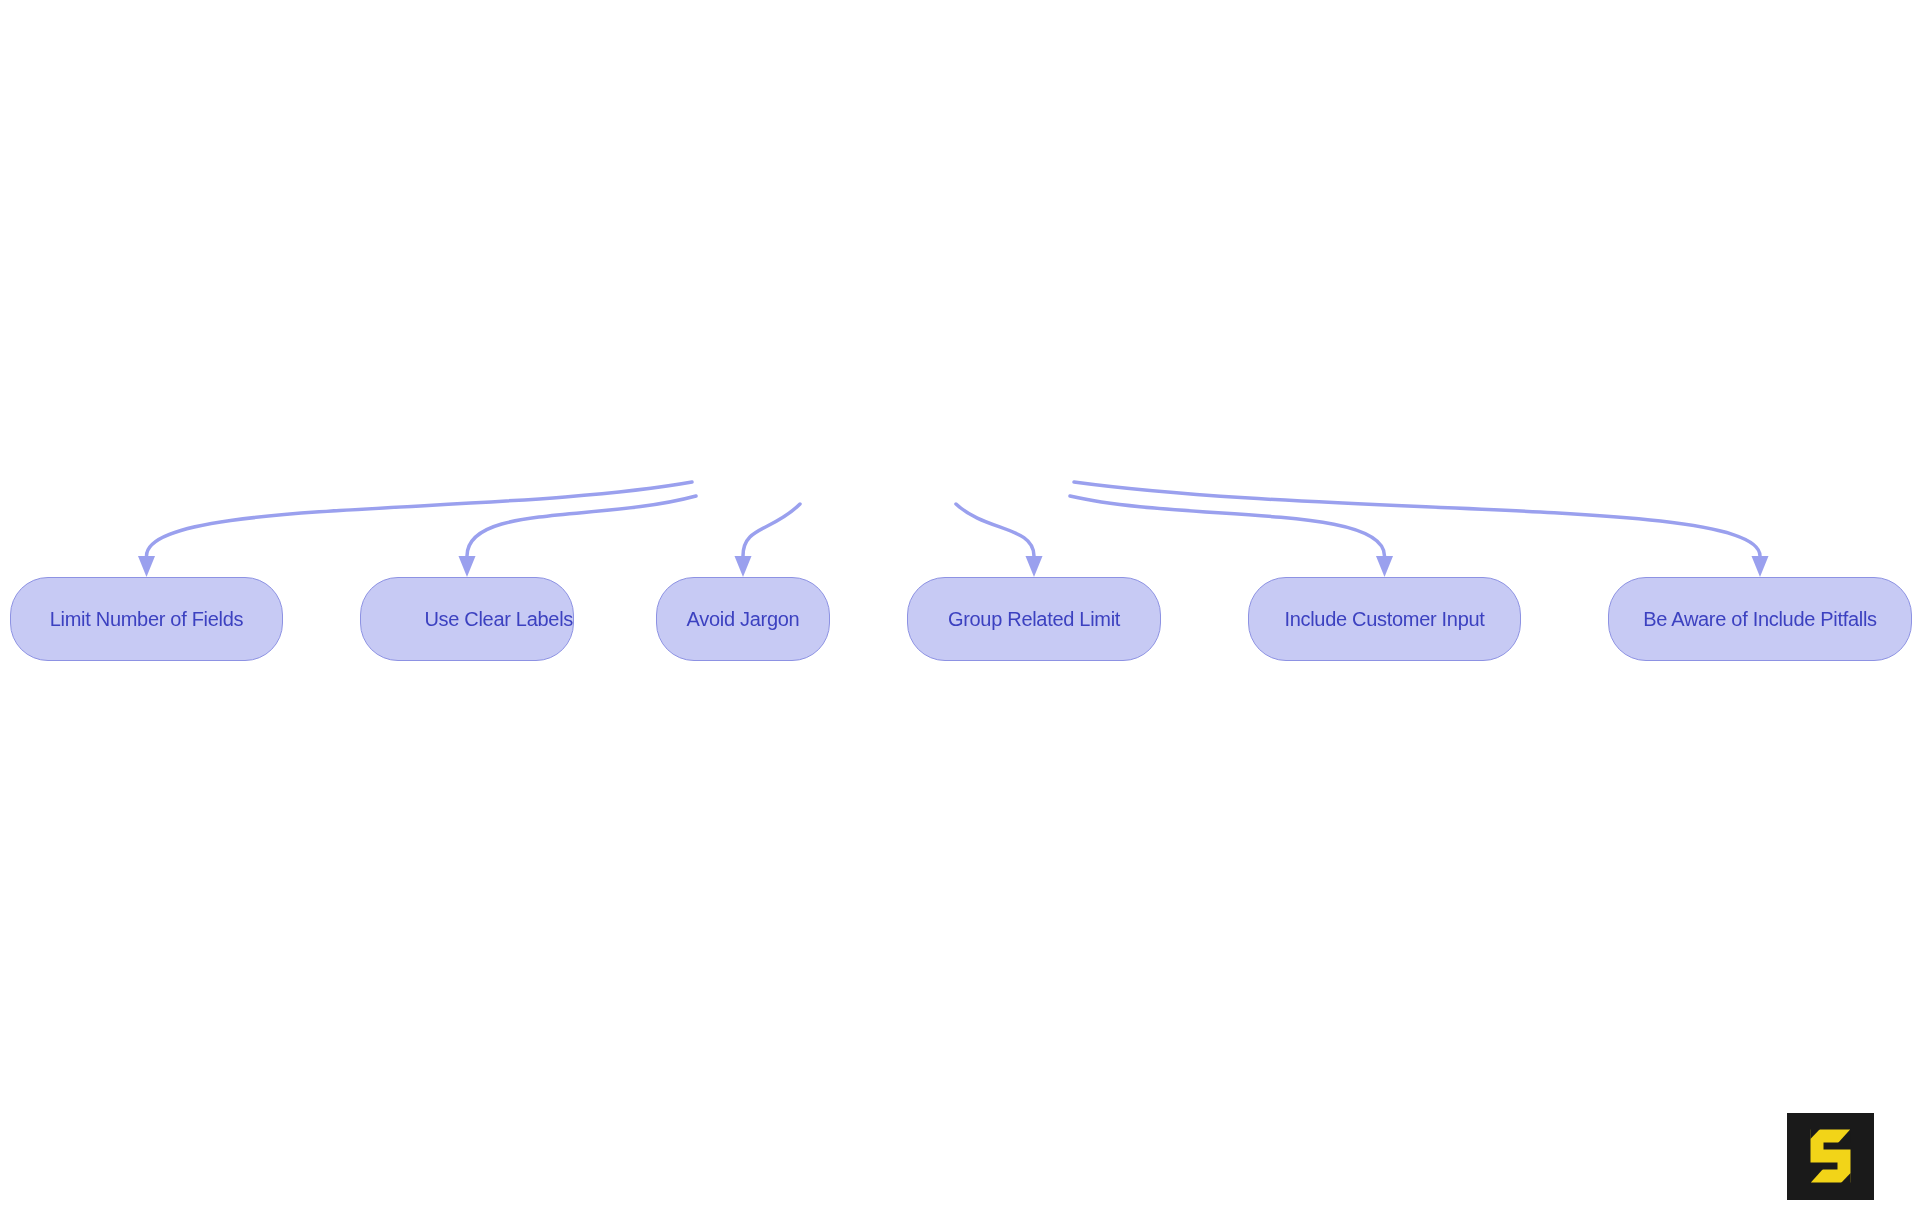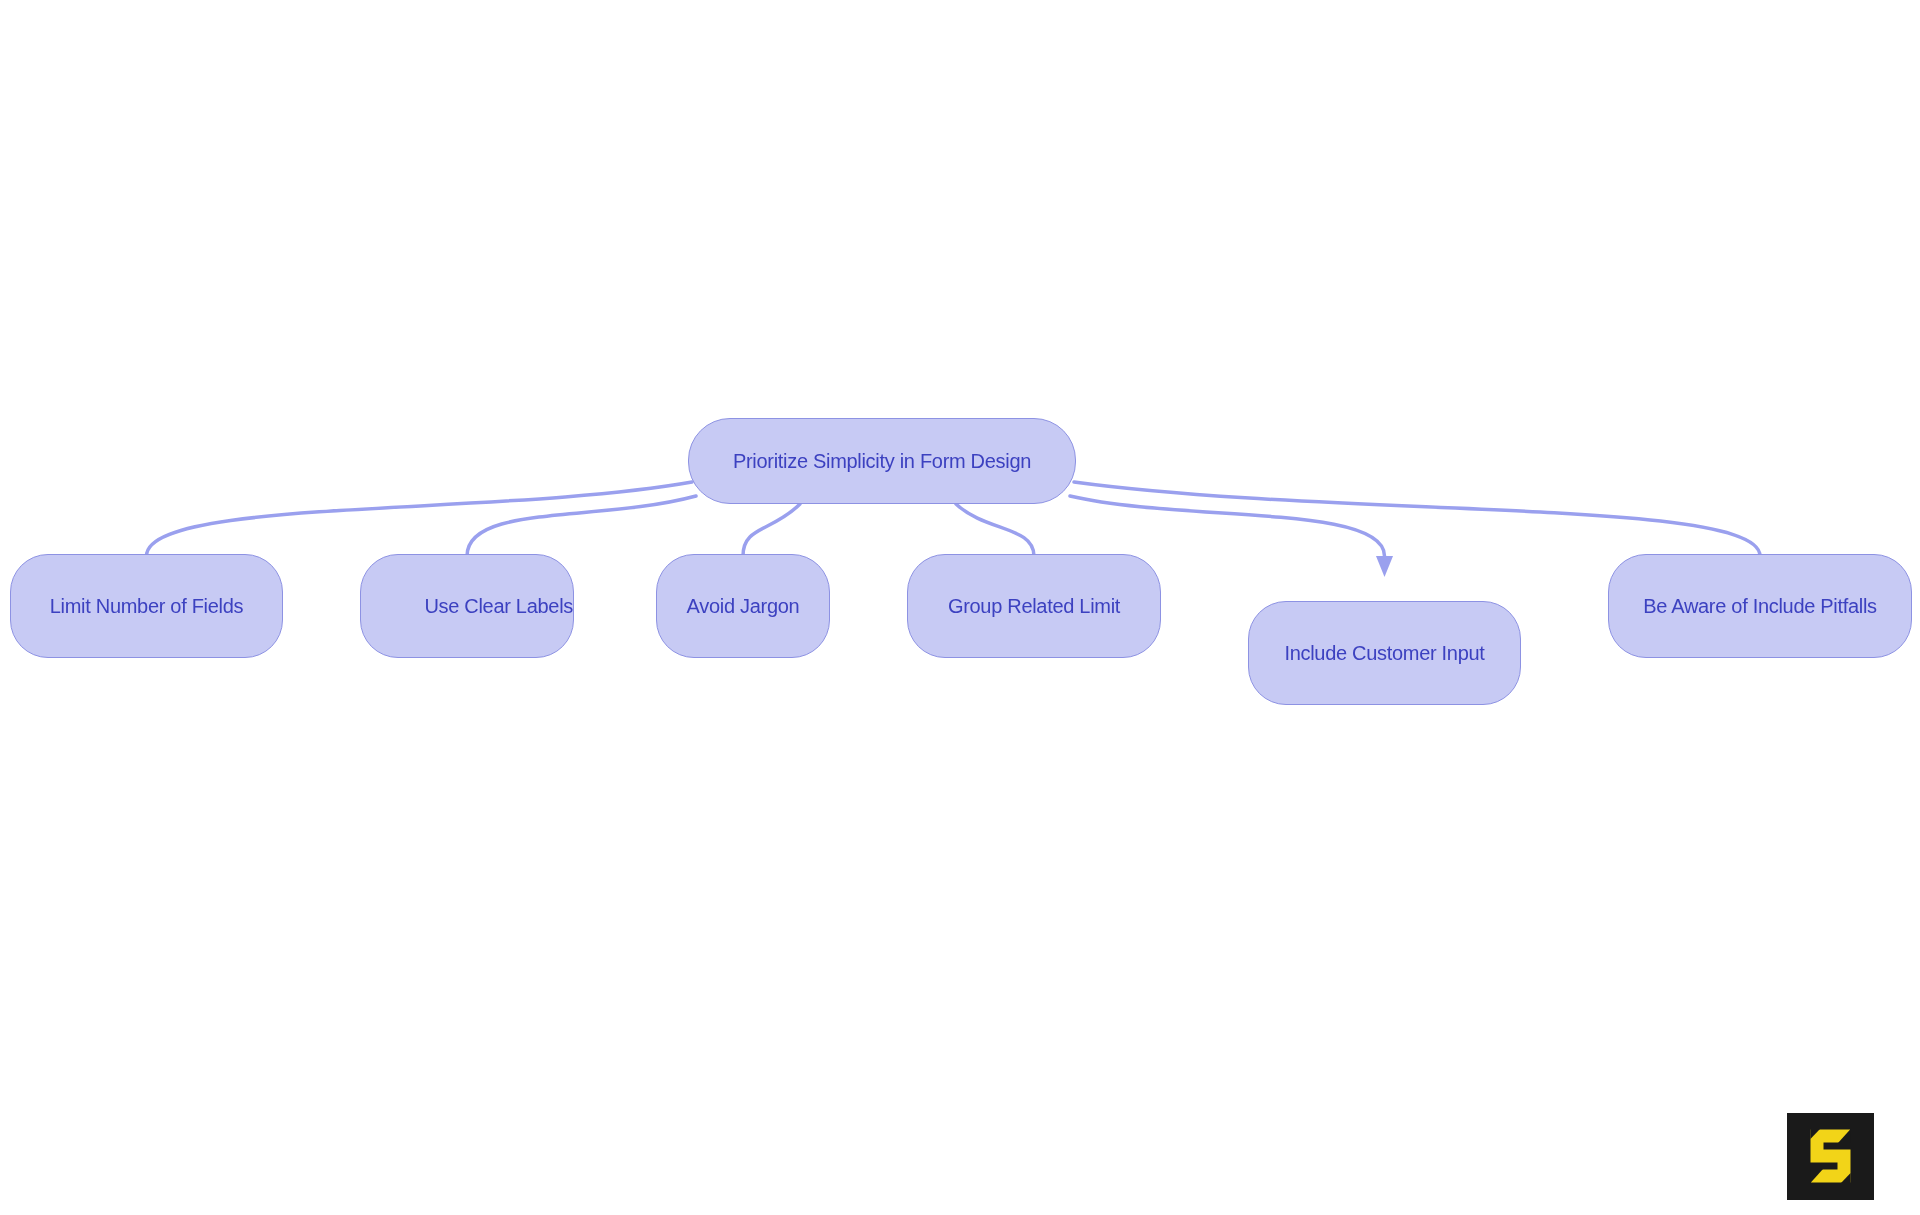--- a/index.html
+++ b/index.html
@@ -41,22 +41,22 @@
     line-height: 1;
   }
   .node-root {
     left: 688px;
     top: 418px;
     width: 388px;
     height: 86px;
     border-radius: 42px;
   }
   .node-child {
-    top: 554px;
-    height: 104px;
+    top: 577px;
+    height: 84px;
     border-radius: 38px;
   }
   .brand-logo {
     position: absolute;
     left: 1787px;
     top: 1113px;
     width: 87px;
     height: 87px;
     background: #1a1a1a;
     cursor: pointer;
@@ -80,38 +80,35 @@
       <path d="M 800 504 C 772 532, 743 526, 743 556" fill="none" stroke="#9aa0ee" stroke-width="3.5" stroke-linecap="round"></path>
       <polygon points="734.5,556 751.5,556 743,577" fill="#9aa0ee"></polygon>
       <path d="M 956 504 C 986 532, 1034 526, 1034 556" fill="none" stroke="#9aa0ee" stroke-width="3.5" stroke-linecap="round"></path>
       <polygon points="1025.5,556 1042.5,556 1034,577" fill="#9aa0ee"></polygon>
       <path d="M 1070 496 C 1180 522, 1384.5 504, 1384.5 556" fill="none" stroke="#9aa0ee" stroke-width="3.5" stroke-linecap="round"></path>
       <polygon points="1376,556 1393,556 1384.5,577" fill="#9aa0ee"></polygon>
       <path d="M 1074 482 C 1340 518, 1760 498, 1760 556" fill="none" stroke="#9aa0ee" stroke-width="3.5" stroke-linecap="round"></path>
       <polygon points="1751.5,556 1768.5,556 1760,577" fill="#9aa0ee"></polygon>
     </svg>
 
-  <div class="node node-root">
-    <span class="node-label">Prioritize Simplicity in Form Design</span>
-  </div>
 
   <div id="children-layer">
       <div class="node node-child" style="left: 10px; width: 273px;">
         <span class="node-label">Limit Number of Fields</span>
       </div>
       <div class="node node-child" style="left: 360px; width: 214px; justify-content: flex-end;">
         <span class="node-label">Use Clear Labels</span>
       </div>
       <div class="node node-child" style="left: 656px; width: 174px; text-align: right;">
         <span class="node-label">Avoid Jargon</span>
       </div>
       <div class="node node-child" style="left: 907px; width: 254px;">
         <span class="node-label">Group Related Limit</span>
       </div>
-      <div class="node node-child" style="left: 1248px; width: 273px; margin-top: 47px;">
+      <div class="node node-child" style="left: 1248px; width: 273px;">
         <span class="node-label">Include Customer Input</span>
       </div>
       <div class="node node-child" style="left: 1608px; width: 304px;">
         <span class="node-label">Be Aware of Include Pitfalls</span>
       </div>
     </div>
 
   <div class="brand-logo">
     <svg viewBox="0 0 87 87">
       <rect x="0" y="0" width="87" height="87" fill="#1a1a1a"></rect>

